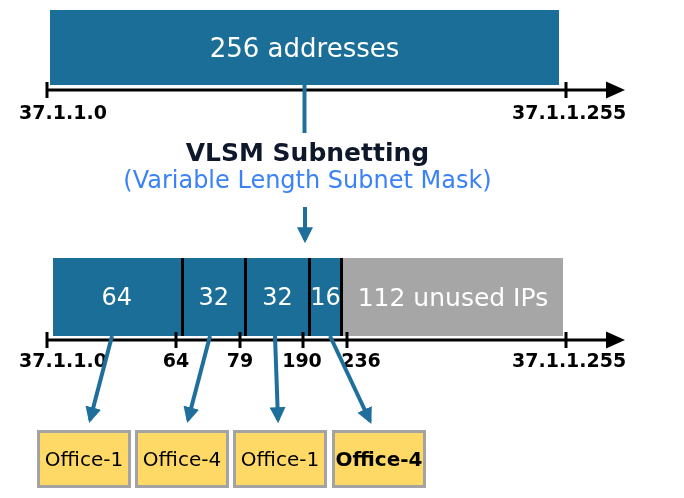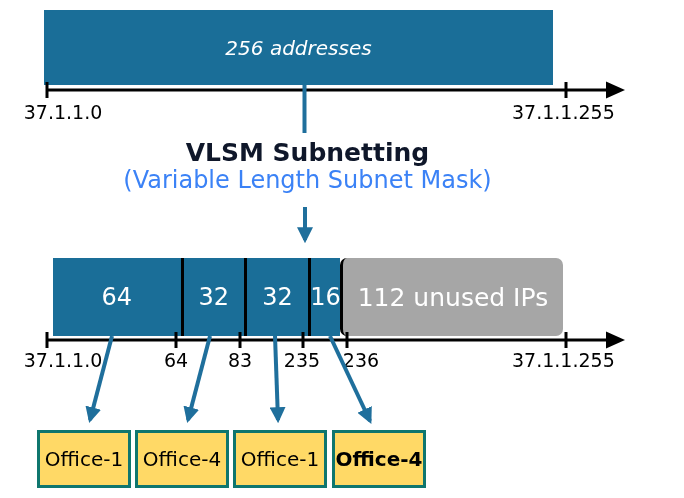--- a/index.html
+++ b/index.html
@@ -4,27 +4,27 @@
 <style>
   html,body{margin:0;padding:0;background:#fff;}
   .canvas{
     position:relative;width:684px;height:498px;background:#ffffff;overflow:hidden;
     font-family:"DejaVu Sans","Liberation Sans",sans-serif;color:#000;
   }
   .svg-layer{position:absolute;left:0;top:0;width:684px;height:498px;z-index:3;pointer-events:none;}
 
   
   .top-bar{
-    position:absolute;left:44px;top:10px;width:509px;height:75px;
+    position:absolute;left:50px;top:10px;width:509px;height:75px;
     background:#1a6e98;color:#fff;display:flex;align-items:center;justify-content:center;
-    font-size:20px;z-index:2;font-style:italic;
+    font-size:26px;z-index:2;
   }
 
   
-  .axis-label{position:absolute;font-weight:normal;font-size:19px;color:#000;text-align:center;white-space:nowrap;z-index:2;}
+  .axis-label{position:absolute;font-weight:bold;font-size:19px;color:#000;text-align:center;white-space:nowrap;z-index:2;}
   .lbl-top-start{left:14px;top:101px;width:98px;}
   .lbl-top-end{left:512px;top:101px;width:100px;}
   .lbl-bot-start{left:14px;top:349px;width:98px;}
   .lbl-bot-64{left:146px;top:349px;width:60px;}
   .lbl-bot-96{left:210px;top:349px;width:60px;}
   .lbl-bot-128{left:272px;top:349px;width:60px;}
   .lbl-bot-144{left:331px;top:349px;width:60px;}
   .lbl-bot-end{left:512px;top:349px;width:100px;}
 
   
@@ -42,26 +42,26 @@
     position:absolute;left:53px;top:258px;width:510px;height:78px;display:flex;z-index:2;
   }
   .seg{
     box-sizing:border-box;display:flex;align-items:center;justify-content:center;
     background:#1a6e98;color:#fff;font-size:24px;white-space:nowrap;
   }
   .seg + .seg{border-left:3px solid #000000;}
   .seg-64{width:25%;}
   .seg-32{width:12.5%;}
   .seg-16{width:6.25%;}
-  .seg-unused{width:43.75%;background:#a6a6a6;font-size:25px;border-radius:7px;}
+  .seg-unused{width:43.75%;background:#a6a6a6;font-size:25px;}
 
   
   .office-box{
     position:absolute;top:430px;width:94px;height:58px;box-sizing:border-box;
-    background:#ffd966;border:3px solid #0f766e;display:flex;align-items:center;justify-content:center;
+    background:#ffd966;border:3px solid #a3a3a3;display:flex;align-items:center;justify-content:center;
     font-size:20px;color:#000;z-index:2;white-space:nowrap;
   }
   .office-1{left:37px;}
   .office-2{left:135px;}
   .office-3{left:233px;}
   .office-4{left:332px;font-weight:bold;}
 </style>
 </head>
 <body>
 
@@ -90,22 +90,22 @@
     <div class="seg seg-16">
       <span>16</span>
     </div>
     <div class="seg seg-unused">
       <span>112 unused IPs</span>
     </div>
   </div>
 
   <div class="axis-label lbl-bot-start">37.1.1.0</div>
   <div class="axis-label lbl-bot-64">64</div>
-  <div class="axis-label lbl-bot-96">83</div>
-  <div class="axis-label lbl-bot-128">235</div>
+  <div class="axis-label lbl-bot-96">79</div>
+  <div class="axis-label lbl-bot-128">190</div>
   <div class="axis-label lbl-bot-144">236</div>
   <div class="axis-label lbl-bot-end">37.1.1.255</div>
 
   <div class="office-box office-1">
     <span>Office-1</span>
   </div>
   <div class="office-box office-2">
     <span>Office-4</span>
   </div>
   <div class="office-box office-3">

